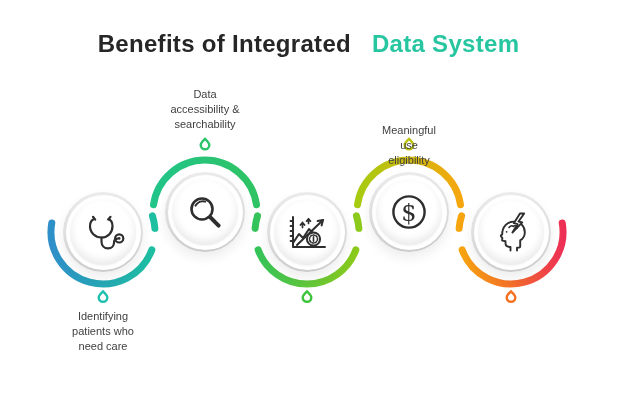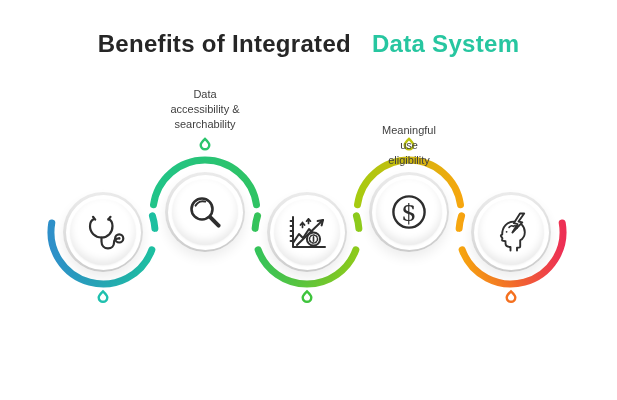--- a/index.html
+++ b/index.html
@@ -154,20 +154,23 @@
     <div class="face">
       <svg class="icon" width="44" height="44" viewBox="0 0 44 44" fill="none" stroke="#2e2e2e" stroke-width="1.9" stroke-linecap="round" stroke-linejoin="round">
         <path d="M21.5 40.5 L21.5 37 C18.2 37 16.5 35.4 16.5 33.2 L16.5 31.2 L13.3 30.6 C12.6 30.4 13.7 28.7 13.3 28.1 L11.9 26 C11.6 25.4 12.4 24.9 13.2 24.4 C13.2 16.8 18.2 11.6 25 11.6 C31.3 11.6 35.8 16.3 35.8 22.2 C35.8 26.2 33.8 28.8 31.2 30.3 L31.2 36.6 C31.2 37.2 30.7 37.6 30 37.6 L28 37.6 L28 40.5"></path>
         <circle cx="17.6" cy="21.8" r="0.9" fill="#2e2e2e" stroke="none"></circle>
         <path d="M20 17.5 C21 15.8 23 15.4 24.3 16.4 C25.8 15.2 28 16 28.3 18" stroke-width="1.5"></path>
         <path d="M31 3.5 L24.8 13.2 L28.6 14.1 L23.4 22.5 L33.3 12.4 L29.5 11.5 L35.2 3.5 Z" fill="#ffffff"></path>
       </svg>
     </div>
   </div>
 
+  <div class="step-label" style="left:33px;top:309px;">Identifying
+patients who
+need care</div>
   <div class="step-label" style="left:135px;top:87px;">Data
 accessibility &amp;
 searchability</div>
   <div class="step-label" style="left:339px;top:87px;margin-top:36px;">Meaningful
 use
 eligibility</div>
 
 </div>
 
 </body></html>

